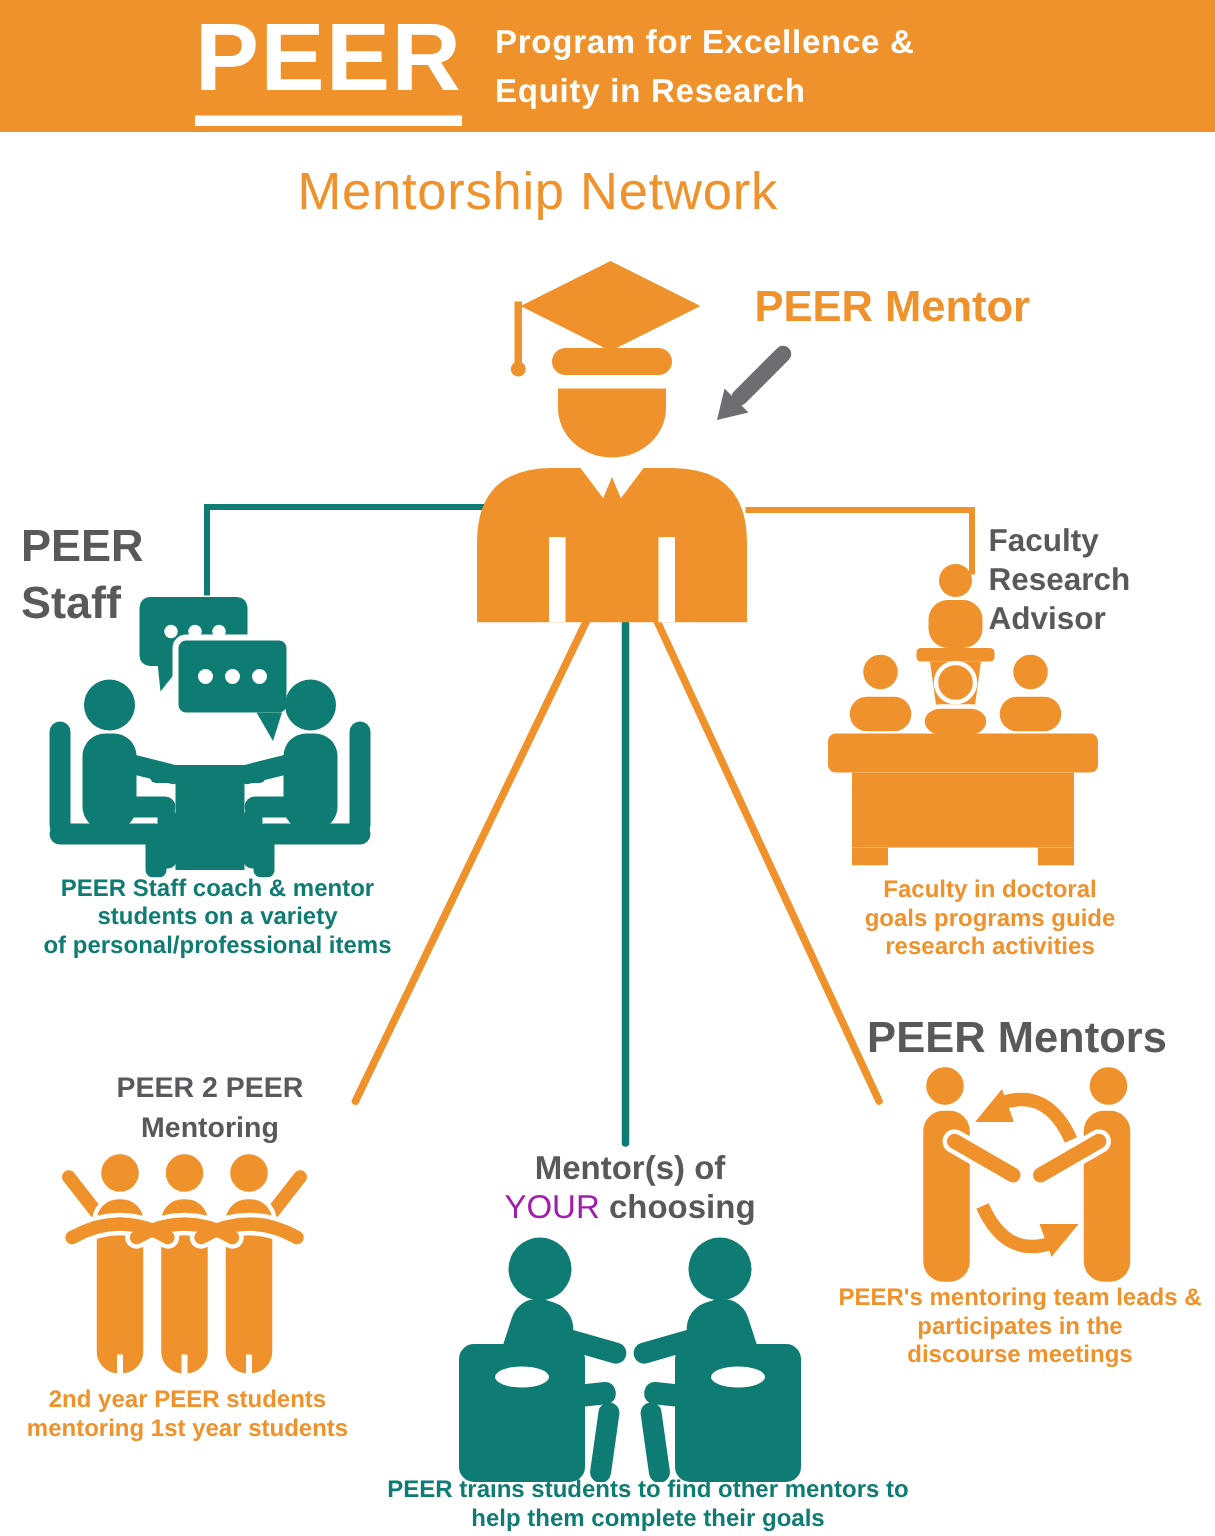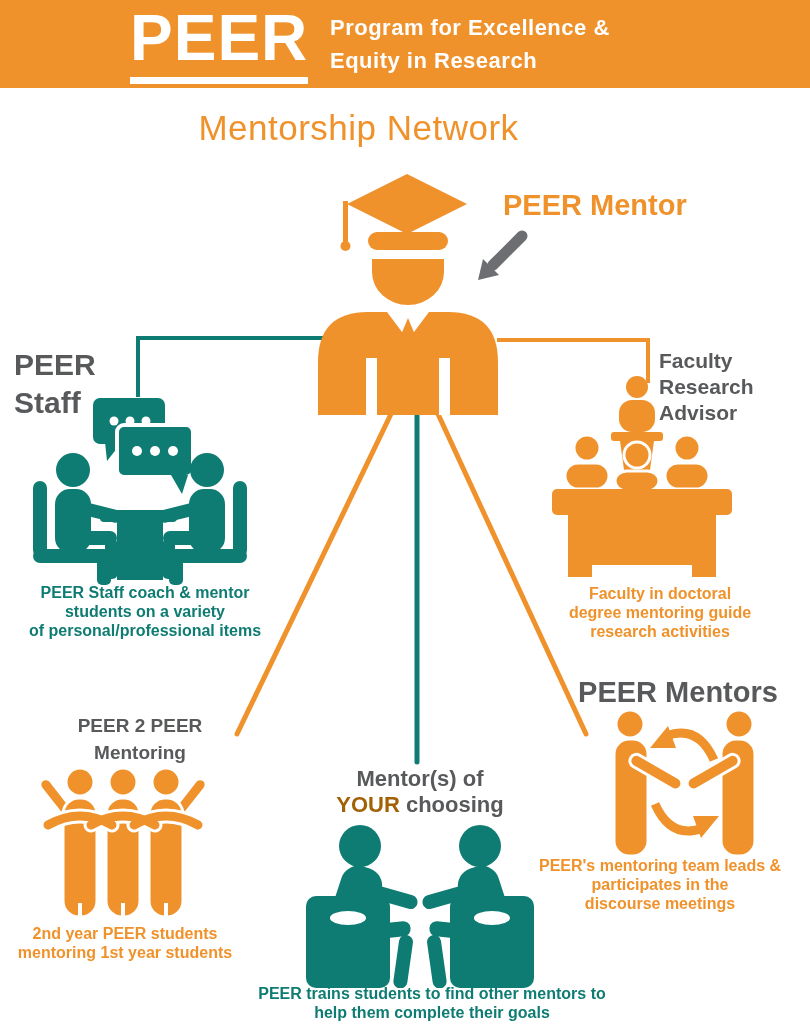--- a/index.html
+++ b/index.html
@@ -39,25 +39,25 @@
   .staff-label{left:14px;top:346px;font-size:30px;line-height:38px;}
   .staff-caption{left:10px;top:583px;width:270px;}
 
   .faculty-label{left:659px;top:348px;width:140px;text-align:left;font-size:21px;line-height:26px;}
   .faculty-caption{left:545px;top:584px;width:230px;}
 
   .p2p-label{left:40px;top:712px;width:200px;text-align:center;font-size:19px;line-height:27px;}
   .p2p-caption{left:5px;top:924px;width:240px;}
 
   .choosing-label{left:320px;top:766px;width:200px;text-align:center;font-size:22px;line-height:26px;}
-  .choosing-label .your{color:#a16207;font-weight:700;}
+  .choosing-label .your{color:#a21caf;font-weight:400;}
   .choosing-caption{left:222px;top:984px;width:420px;text-align:center;}
 
   .mentors-label{left:578px;top:676px;width:200px;text-align:center;font-size:29px;}
-  .mentors-caption{left:535px;top:856px;width:250px;}
+  .mentors-caption{left:555px;top:856px;width:250px;}
 
   svg{display:block;}
 </style>
 </head>
 <body>
 
 <div id="canvas">
 
   <div class="abs header">
     <span class="abs logo">PEER</span>
@@ -170,21 +170,21 @@
       <rect x="63" y="96" width="44" height="20" rx="12" stroke="#ffffff" stroke-width="3"></rect>
       <rect x="0" y="114" width="180" height="26" rx="5"></rect>
       <rect x="16" y="140" width="148" height="50"></rect>
       <rect x="16" y="190" width="24" height="12"></rect>
       <rect x="140" y="190" width="24" height="12"></rect>
     </g>
   </svg>
 
   <div class="abs caption orange-t faculty-caption">
     <div>Faculty in doctoral</div>
-    <div>degree mentoring guide</div>
+    <div>goals programs guide</div>
     <div>research activities</div>
   </div>
 
   <div class="abs gray-label p2p-label">
     <div>PEER 2 PEER</div>
     <div>Mentoring</div>
   </div>
 
   <svg class="abs" style="left:38px;top:765px" width="170" height="152" viewBox="0 0 170 152">
     <g fill="#F0922B" stroke="#ffffff" stroke-width="3">

